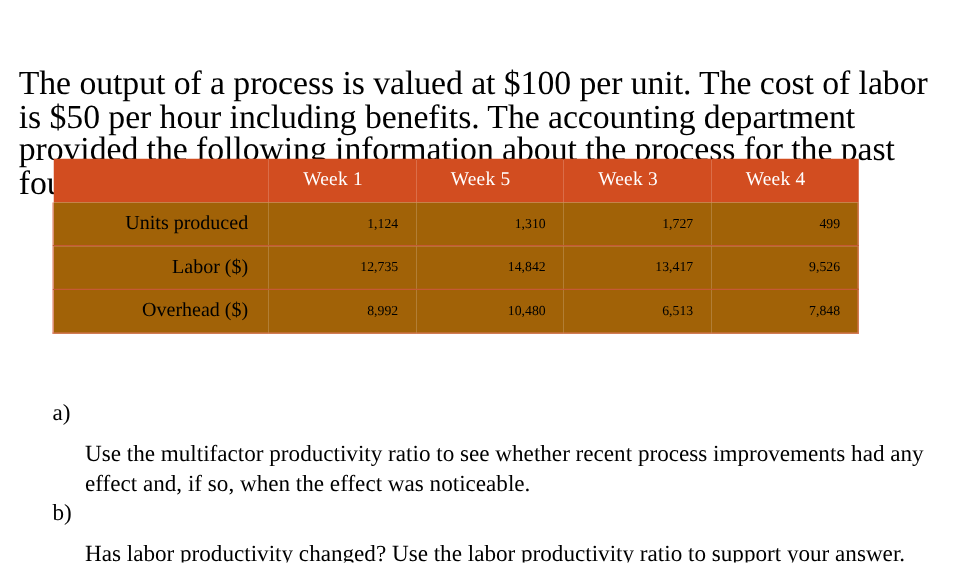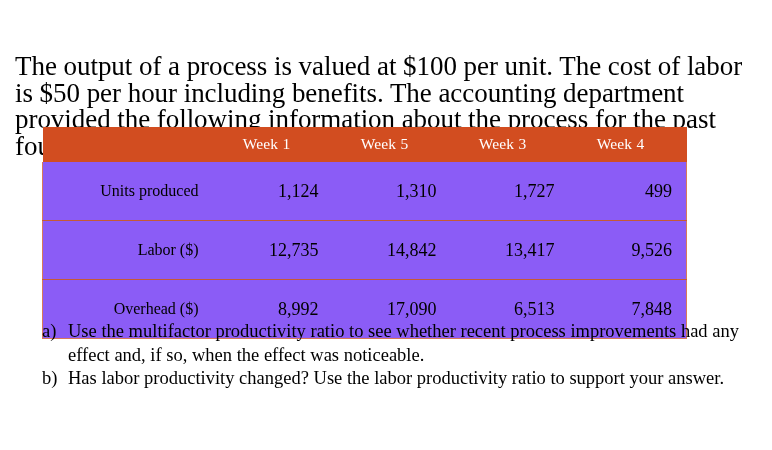--- a/index.html
+++ b/index.html
@@ -68,36 +68,36 @@
   }
   table.data-table thead th.head-blank {
     padding: 0;
   }
 
   table.data-table tbody td {
     height: 34px;
     vertical-align: middle;
     border-top: 1.6px solid #C55A34;
     border-left: 1.6px solid #E0apad;
-    padding: 12px;
+    padding: 0;
     font-size: 16px;
-    background: #8b5cf6;
+    background: #a16207;
   }
   table.data-table tbody tr:first-child td {
     border-top: none;
   }
   table.data-table tbody td.row-label {
     text-align: right;
     padding-right: 16px;
     font-size: 16px;
   }
   table.data-table tbody td.num {
     text-align: right;
     padding-right: 14px;
-    font-size: 18px;
+    font-size: 11px;
   }
 
   
   .table-body-frame {
     border-left: 1.6px solid #D9785A;
     border-right: 1.6px solid #D9785A;
     border-bottom: 1.6px solid #D9785A;
     box-sizing: border-box;
   }
 
@@ -114,20 +114,21 @@
     display: flex;
     align-items: flex-start;
   }
   .q-marker {
     width: 26px;
     flex: 0 0 26px;
     text-align: left;
   }
   .q-text {
     flex: 1 1 auto;
+    margin-top: 33px;
   }
 </style>
 </head>
 <body>
 
 <div class="page">
 
   <p class="intro">The output of a process is valued at $100 per unit. The cost of labor is $50 per hour including benefits. The accounting department provided the following information about the process for the past four weeks:</p>
 
   <div class="data-table-wrap">
@@ -159,21 +160,21 @@
         <tr>
           <td class="row-label">Labor ($)</td>
           <td class="num">12,735</td>
           <td class="num">14,842</td>
           <td class="num">13,417</td>
           <td class="num">9,526</td>
         </tr>
         <tr>
           <td class="row-label">Overhead ($)</td>
           <td class="num">8,992</td>
-          <td class="num">17,090</td>
+          <td class="num">10,480</td>
           <td class="num">6,513</td>
           <td class="num">7,848</td>
         </tr>
       </tbody>
     </table>
   </div>
 
   <div class="questions">
     <div class="q-item">
       <span class="q-marker">a)</span>

